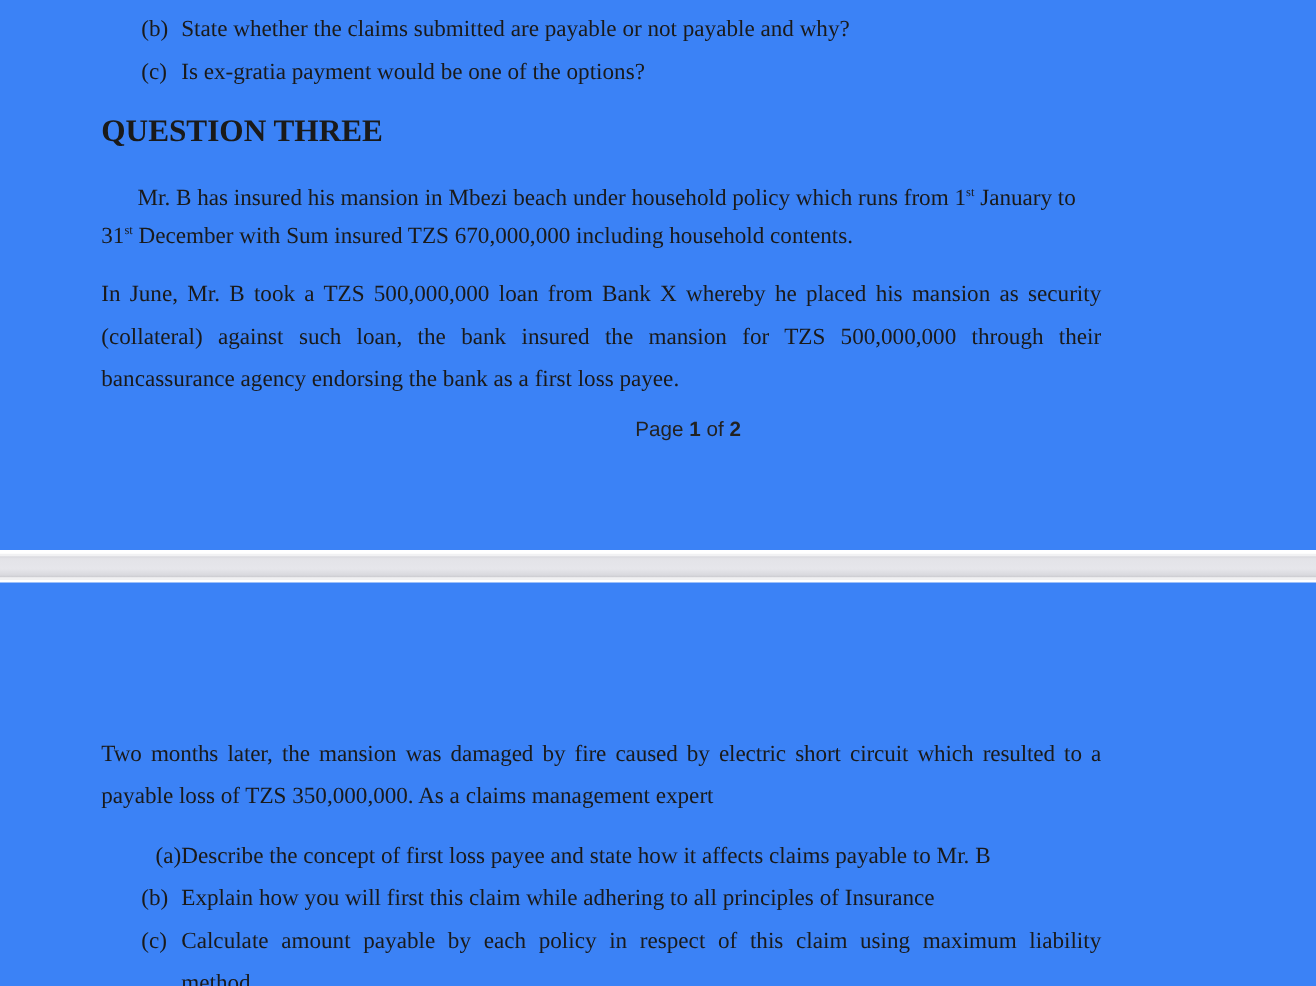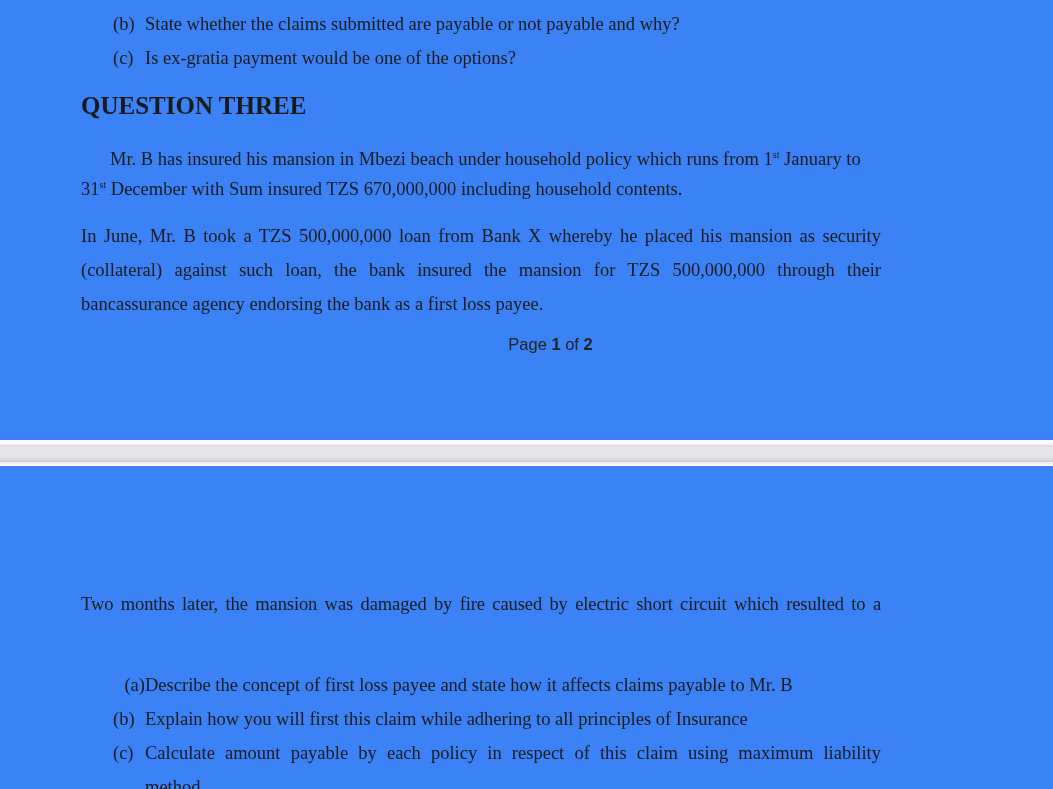--- a/index.html
+++ b/index.html
@@ -120,20 +120,21 @@
 </div>
 
 <div class="page-gap">
   <div class="edge-top"></div>
   <div class="separator"></div>
   <div class="edge-bottom"></div>
 </div>
 
 <div class="page page-2">
   <div class="line justify" style="left:81px; top:127px; letter-spacing:-0.1px;">Two months later, the mansion was damaged by fire caused by electric short circuit which resulted to a</div>
+  <div class="line" style="left:81px; top:160px;">payable loss of TZS 350,000,000. As a claims management expert</div>
 
   <div class="line" style="left:113px; top:208px;text-align:right;">
     <span class="item-label">(a)</span><span>Describe the concept of first loss payee and state how it affects claims payable to Mr. B</span>
   </div>
   <div class="line" style="left:113px; top:242px;">
     <span class="item-label">(b)</span><span>Explain how you will first this claim while adhering to all principles of Insurance</span>
   </div>
   <div class="line" style="left:113px; top:276px; width:768px; display:flex;">
     <span class="item-label" style="flex:none;">(c)</span>
       <span style="flex:1; text-align:justify; text-align-last:justify;">Calculate amount payable by each policy in respect of this claim using maximum liability</span>

